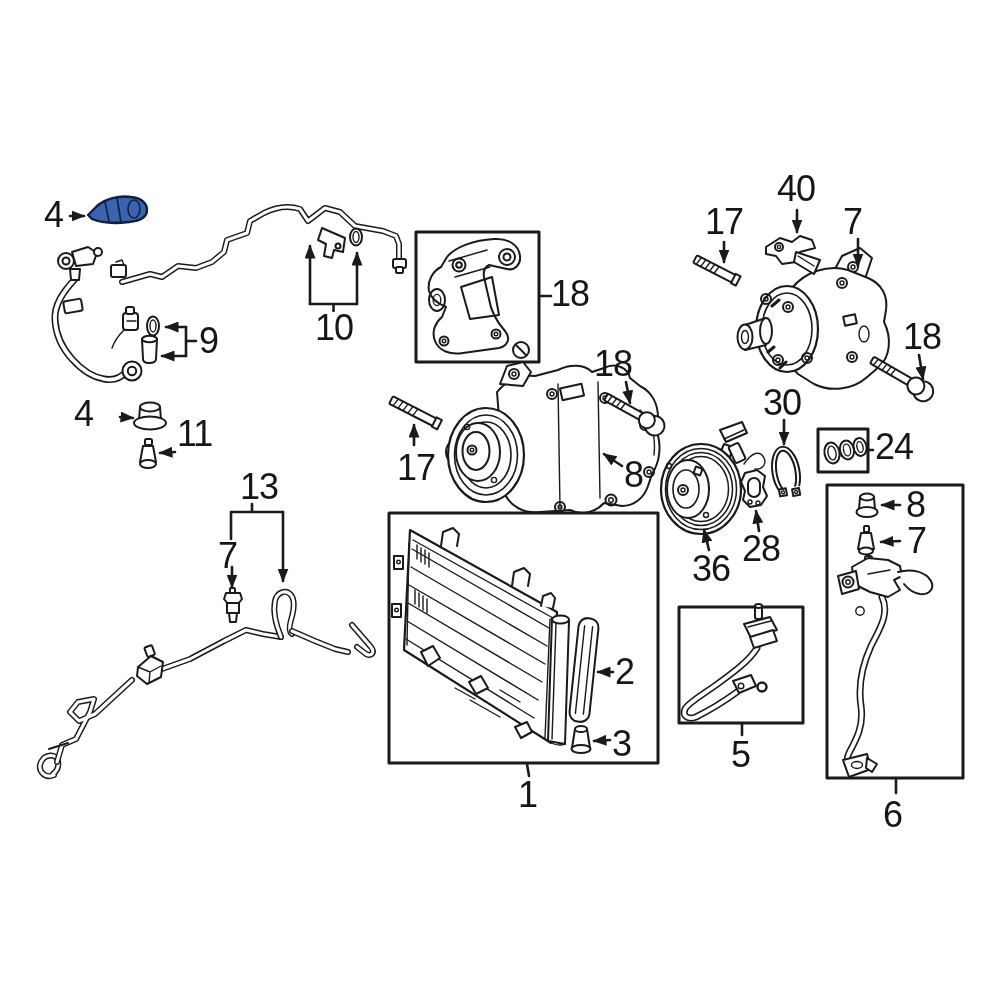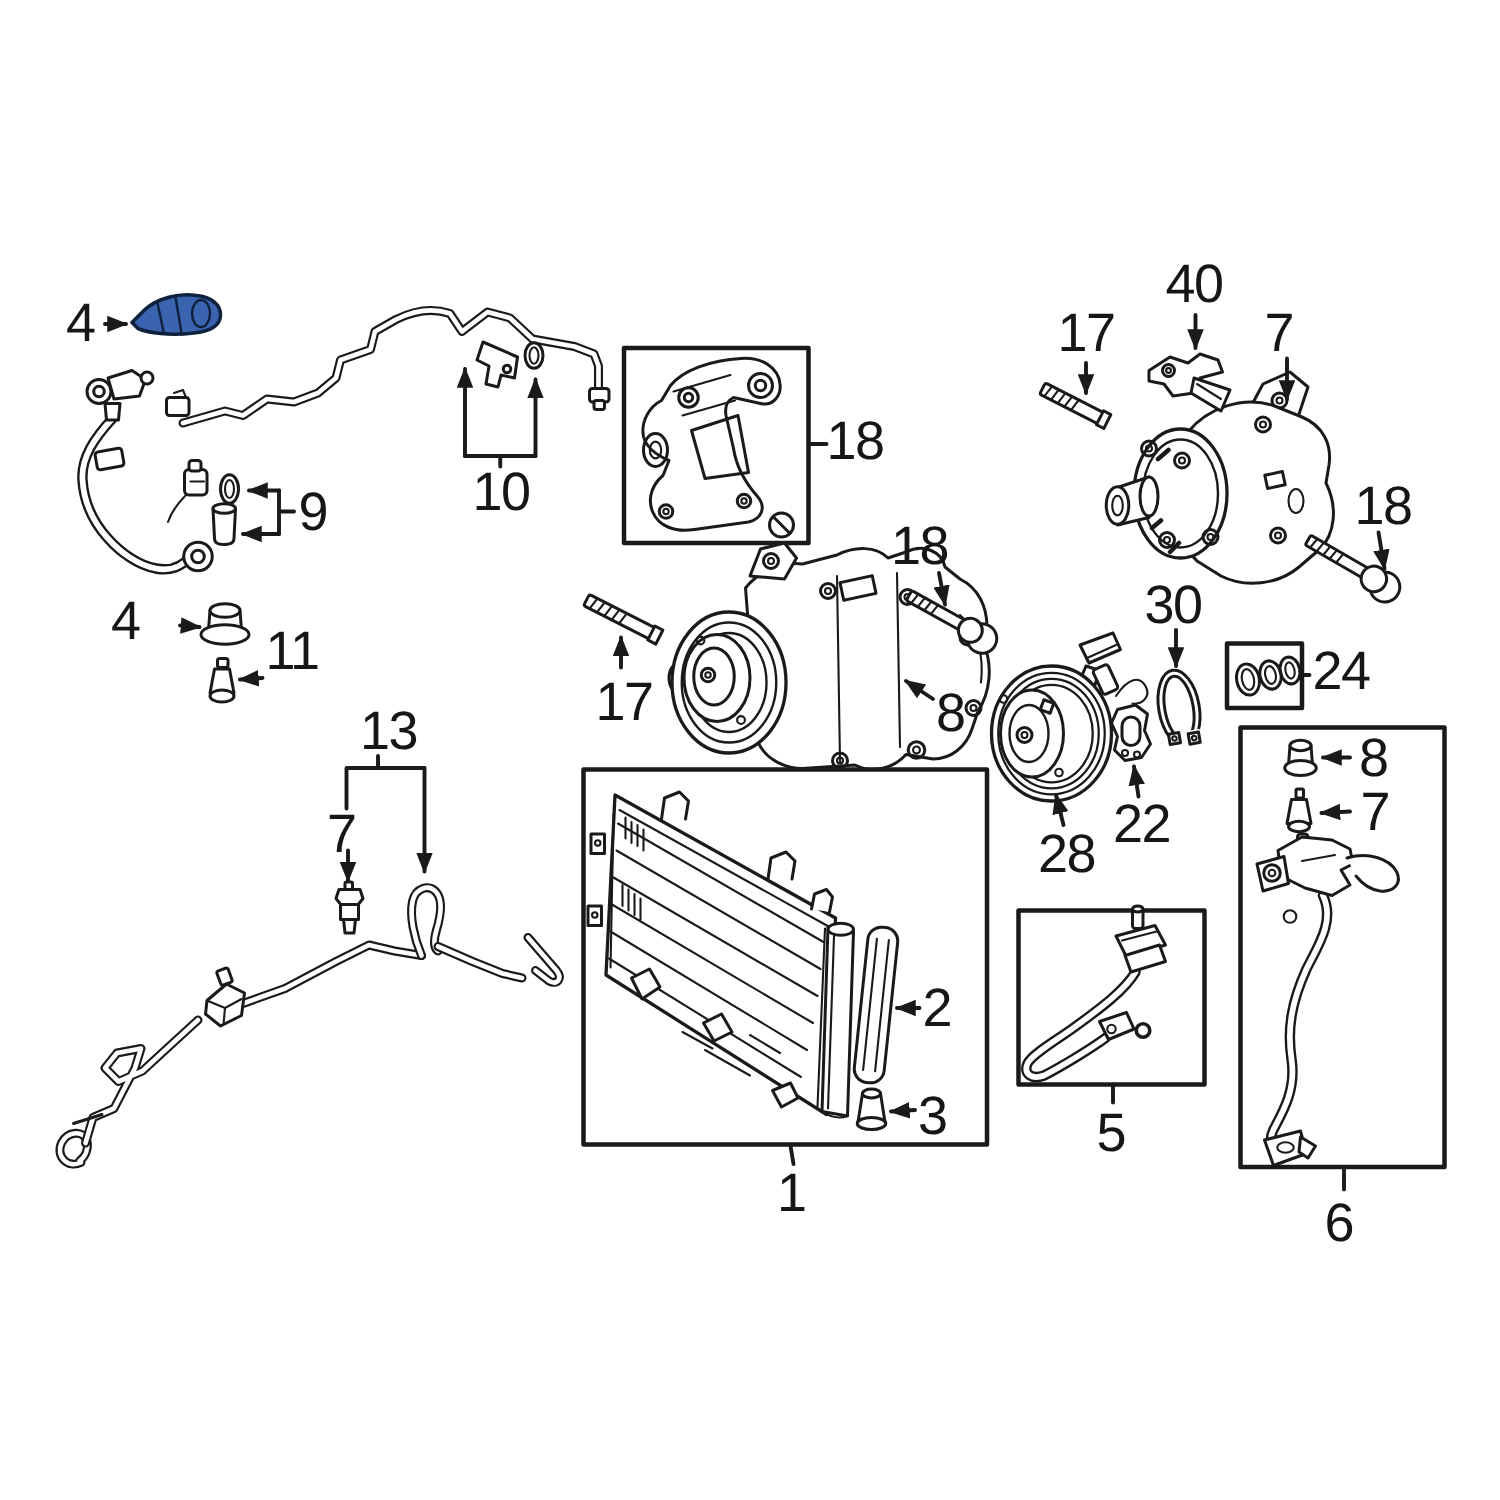--- a/index.html
+++ b/index.html
@@ -427,22 +427,22 @@
 <span class="callout" style="left:551px;top:276px">18</span>
 <span class="callout" style="left:705px;top:204px">17</span>
 <span class="callout" style="left:777px;top:171px">40</span>
 <span class="callout" style="left:843px;top:204px">7</span>
 <span class="callout" style="left:903px;top:319px">18</span>
 <span class="callout" style="left:397px;top:450px">17</span>
 <span class="callout" style="left:594px;top:346px">18</span>
 <span class="callout" style="left:624px;top:457px">8</span>
 <span class="callout" style="left:763px;top:385px">30</span>
 <span class="callout" style="left:875px;top:429px">24</span>
-<span class="callout" style="left:692px;top:551px">28</span>
-<span class="callout" style="left:742px;top:531px">22</span>
+<span class="callout" style="left:692px;top:551px">36</span>
+<span class="callout" style="left:742px;top:531px">28</span>
 <span class="callout" style="left:906px;top:487px">8</span>
 <span class="callout" style="left:907px;top:523px">7</span>
 <span class="callout" style="left:615px;top:654px">2</span>
 <span class="callout" style="left:612px;top:726px">3</span>
 <span class="callout" style="left:518px;top:777px">1</span>
 <span class="callout" style="left:731px;top:737px">5</span>
 <span class="callout" style="left:883px;top:797px">6</span>
 
 </div>
 

